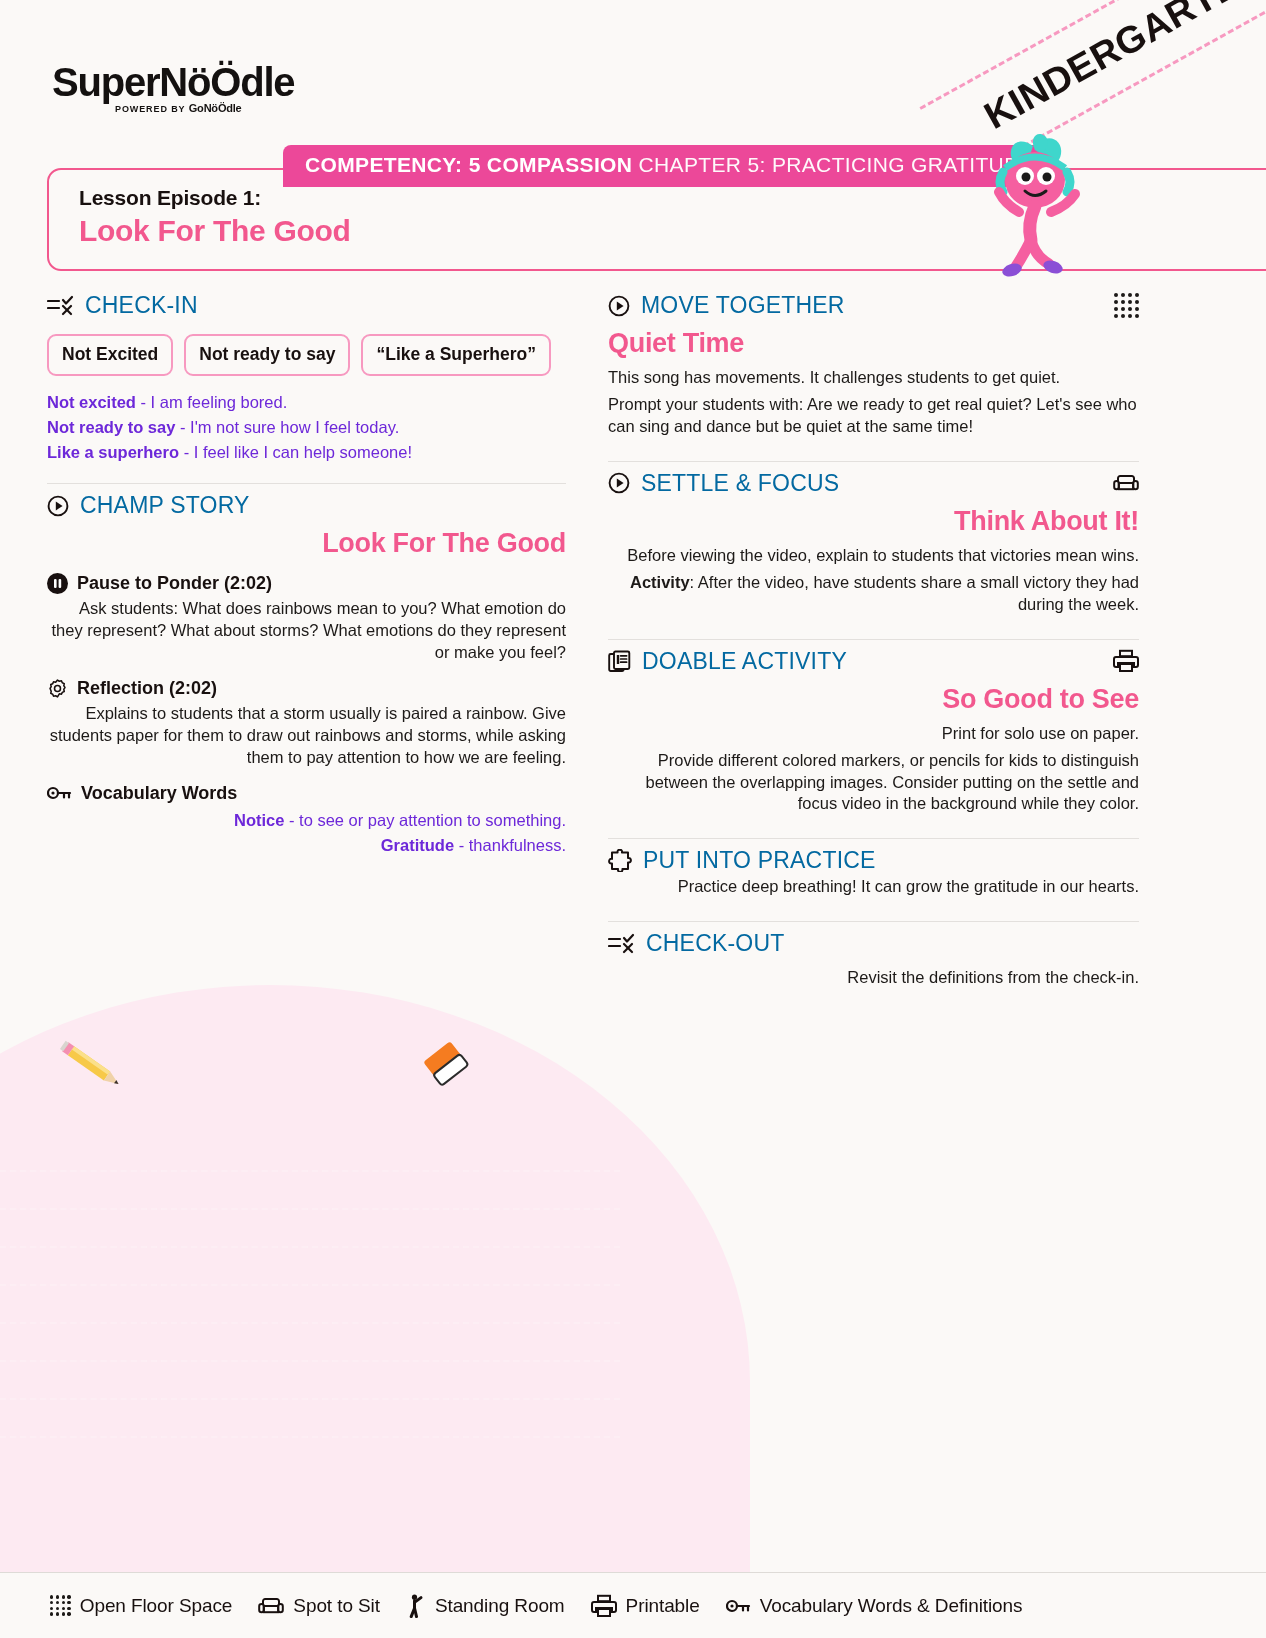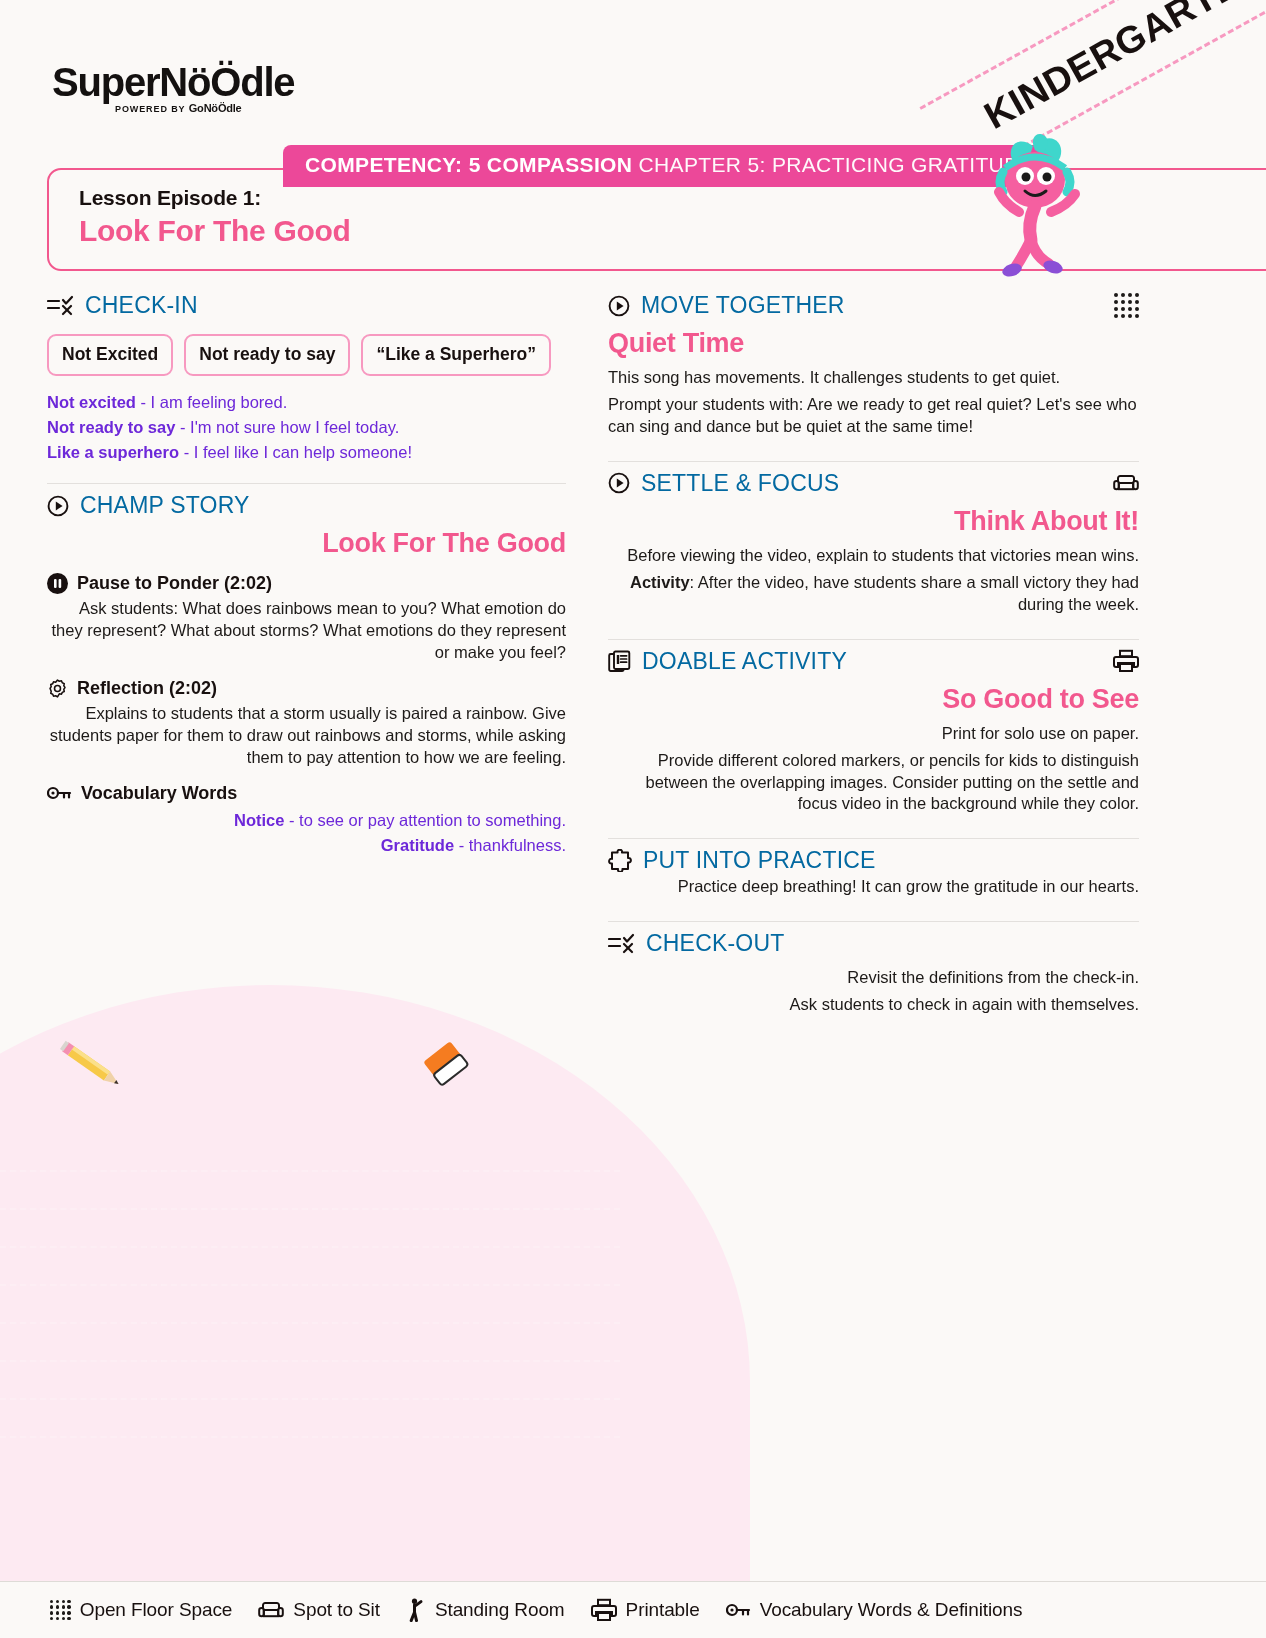--- a/index.html
+++ b/index.html
@@ -102,21 +102,21 @@
 
   
   .ic { display: inline-flex; align-items: center; justify-content: center; flex: none; }
   .dotgrid { display: grid; grid-template-columns: repeat(4, 4px); grid-gap: 3px; }
   .dotgrid i { width: 4px; height: 4px; background: #1d1a18; border-radius: 50%; display: block; }
   .dotgrid.sm { grid-template-columns: repeat(4, 3.4px); grid-gap: 2.4px; }
   .dotgrid.sm i { width: 3.4px; height: 3.4px; }
 
   
   .footer {
-    position: absolute; left: 0; bottom: 0; width: 1266px; height: 57px; z-index: 7;
+    position: absolute; left: 0; bottom: 0; width: 1266px; height: 66px; z-index: 7;
     background: #fbf9f7; border-top: 1.5px solid #dedbd7;
     display: flex; align-items: center; padding-left: 50px; gap: 26px;
   }
   .leg { display: flex; align-items: center; gap: 9px; }
   .leg .txt { font-size: 19px; color: #18100f; letter-spacing: -.1px; }
 
   
   .doodle { position: absolute; z-index: 2; }
 </style>
 </head>
@@ -407,21 +407,20 @@
               <line x1="1" y1="6" x2="12" y2="6" stroke="#18100f" stroke-width="2.2" stroke-linecap="round"></line>
               <line x1="1" y1="13" x2="12" y2="13" stroke="#18100f" stroke-width="2.2" stroke-linecap="round"></line>
               <polyline points="16,5 19,8.5 25,2" stroke="#18100f" stroke-width="2.2" fill="none" stroke-linecap="round" stroke-linejoin="round"></polyline>
               <line x1="16" y1="11" x2="24" y2="19" stroke="#18100f" stroke-width="2.2" stroke-linecap="round"></line>
               <line x1="24" y1="11" x2="16" y2="19" stroke="#18100f" stroke-width="2.2" stroke-linecap="round"></line>
             </svg>
           </span>
           <span class="label">CHECK-OUT</span>
         </div>
         <div class="body-text" style="margin-top:10px;">Revisit the definitions from the check-in.</div>
-        <div class="body-text">Ask students to check in again with themselves.</div>
       </div>
 
     </div>
   </div>
 
   <div class="footer">
 
     <div class="leg">
       <span class="ic">
         <span class="dotgrid sm">

